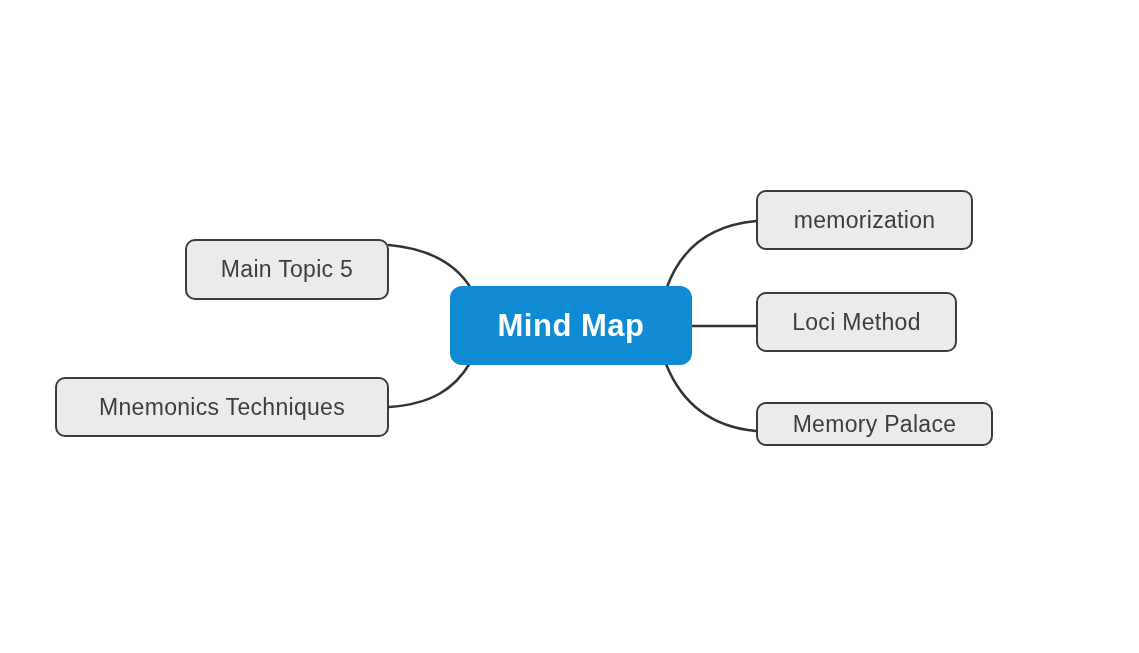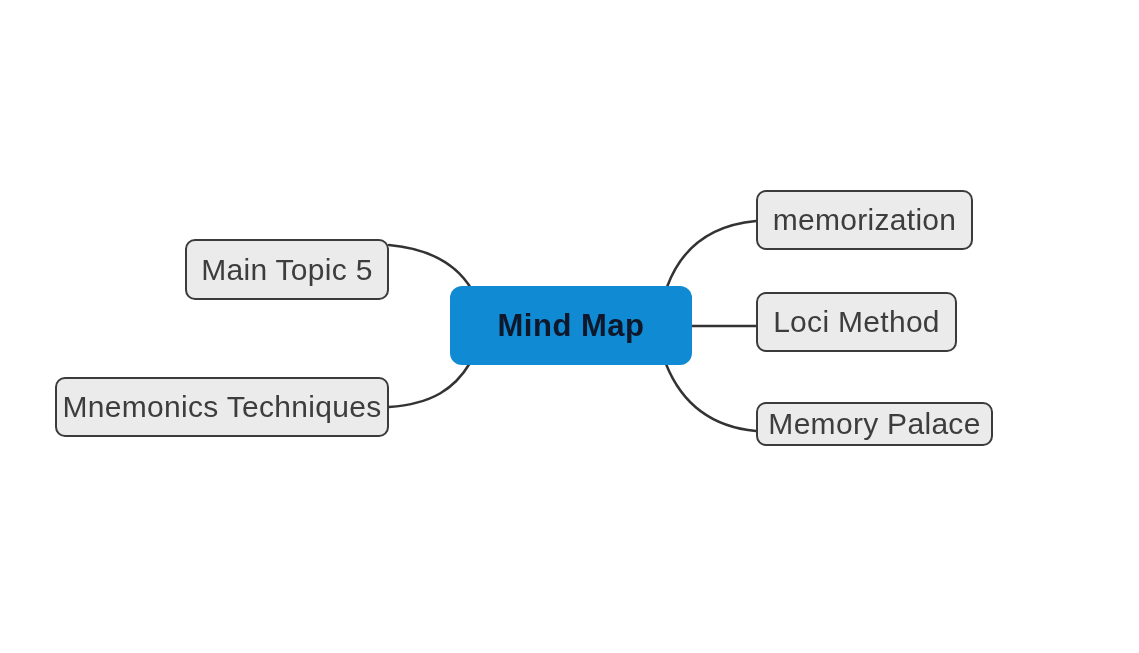--- a/index.html
+++ b/index.html
@@ -34,30 +34,30 @@
     align-items: center;
     justify-content: center;
     box-sizing: border-box;
     cursor: pointer;
   }
   .node.branch {
     background: #ebebeb;
     border: 2.5px solid #3b3b3b;
     border-radius: 10px;
     color: #3d3d3d;
-    font-size: 30px;
+    font-size: 23px;
     font-weight: 500;
     letter-spacing: 0.3px;
     white-space: nowrap;
   }
   .node.center {
     background: #0f8ad3;
     border: none;
     border-radius: 12px;
-    color: #0f172a;
+    color: #ffffff;
     font-size: 31px;
     font-weight: 700;
     letter-spacing: 0.5px;
     white-space: nowrap;
   }
   .node span {
     pointer-events: none;
   }
 </style>
 </head>

